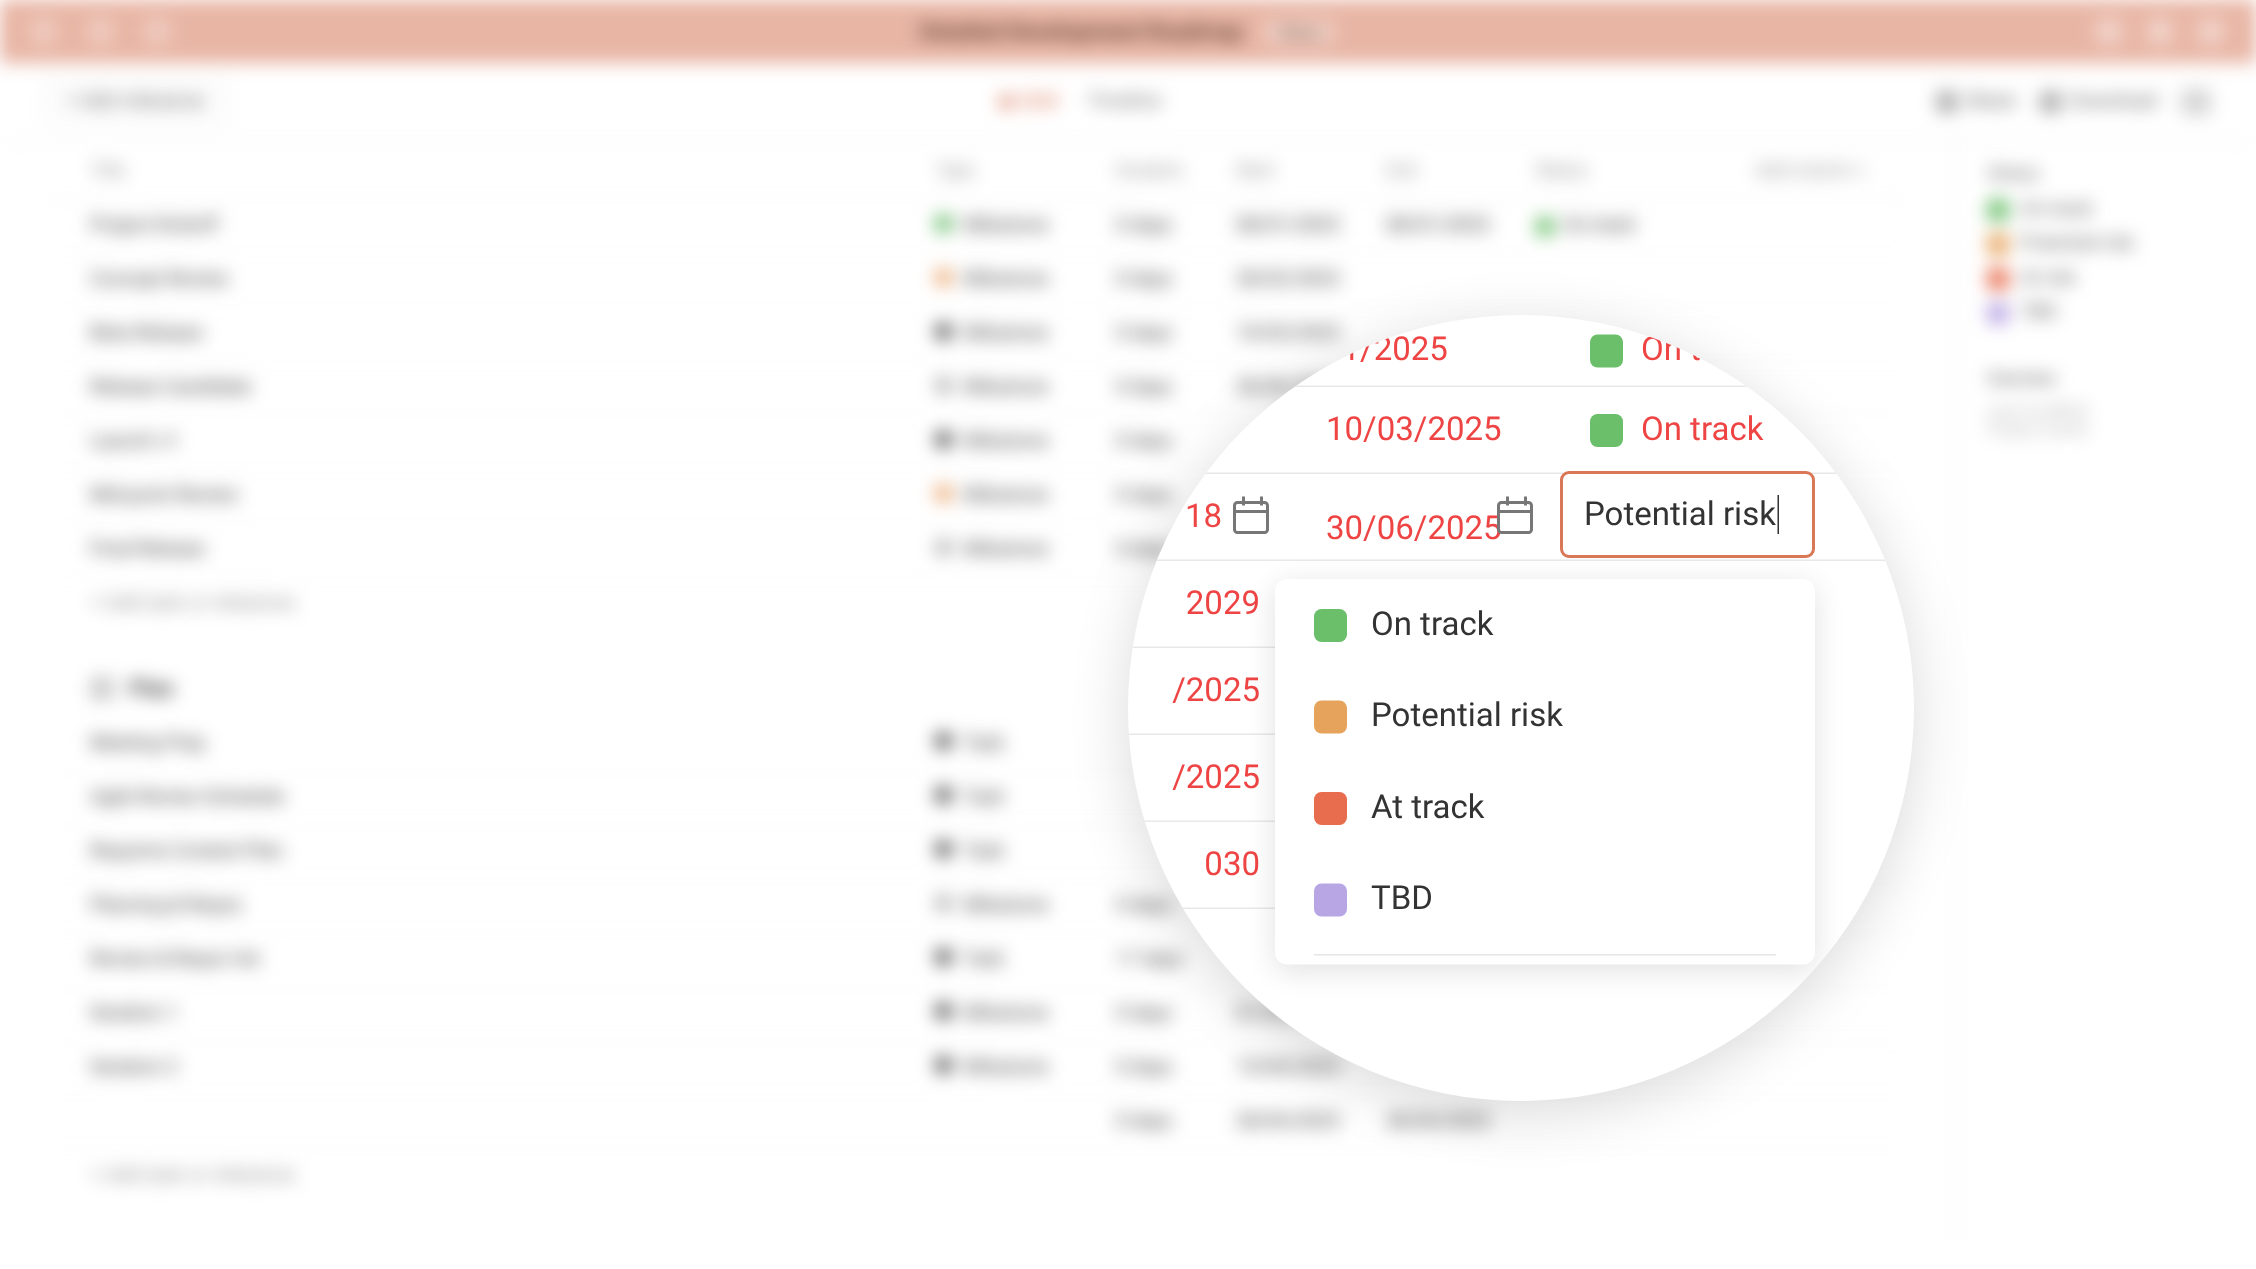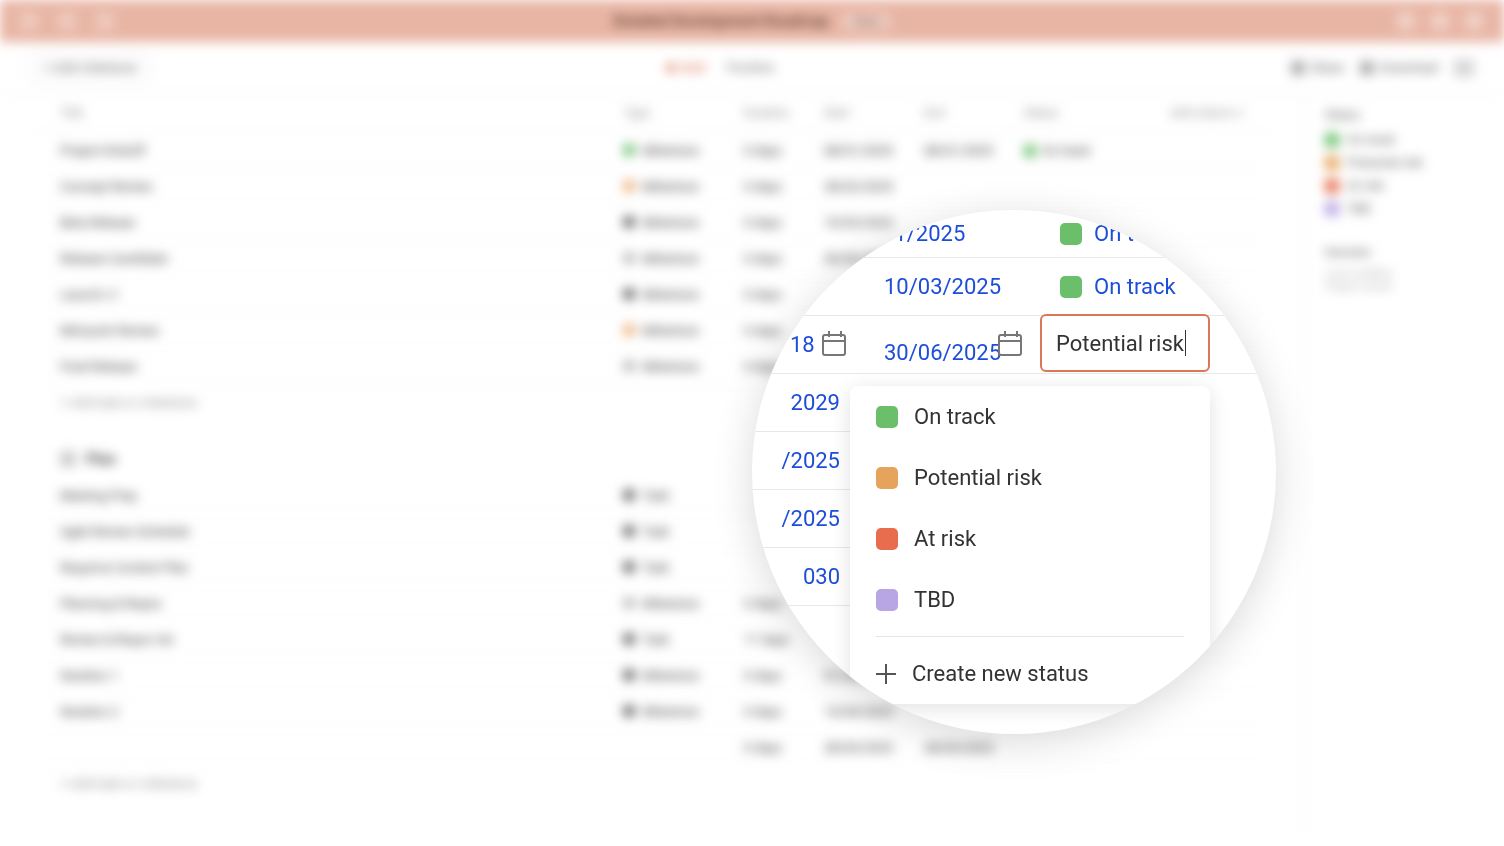--- a/index.html
+++ b/index.html
@@ -67,21 +67,21 @@
     position: absolute;
     left: 752px; top: 210px;
     width: 524px; height: 524px;
     border-radius: 50%;
     background: #fff;
     box-shadow: 0 8px 40px rgba(0,0,0,0.15);
     overflow: hidden;
     z-index: 10;
   }
   .mag-inner { position: absolute; inset: 0; padding: 0; }
-  .mag-row { position: absolute; left: 0; right: 0; display: flex; align-items: center; border-bottom: 1px solid #e8e8e8; font-size: 22px; color: #1d4ed8; }
+  .mag-row { position: absolute; left: 0; right: 0; display: flex; align-items: center; border-bottom: 1px solid #e8e8e8; font-size: 22px; color: #ef4444; }
   .mag-row .status { display: flex; align-items: center; gap: 12px; }
   .mag-row .status .sw { width: 22px; height: 22px; border-radius: 5px; }
   
   .cal-icon { width: 24px; height: 22px; border: 2px solid #777; border-radius: 3px; position: relative; display: inline-block; }
   .cal-icon::before { content:""; position:absolute; top:4px; left:0; right:0; height:2px; background:#777; }
   .cal-icon::after { content:""; position:absolute; top:-5px; left:4px; width:2px; height:6px; background:#777; box-shadow: 12px 0 0 #777; }
   
   .status-input {
     position: absolute;
     border: 2px solid #d97757;
@@ -391,27 +391,23 @@
           <div class="option">
             <span class="sw" style="background:#6bbf6b"></span>
             <span>On track</span>
           </div>
           <div class="option">
             <span class="sw" style="background:#e6a35c"></span>
             <span>Potential risk</span>
           </div>
           <div class="option">
             <span class="sw" style="background:#e86d4e"></span>
-            <span>At risk</span>
+            <span>At track</span>
           </div>
           <div class="option">
             <span class="sw" style="background:#b8a5e3"></span>
             <span>TBD</span>
           </div>
         </div>
       <div class="divider"></div>
-      <div class="create">
-        <span class="plus-icon"></span>
-        <span>Create new status</span>
-      </div>
     </div>
   </div>
 </div>
 
 </body></html>

